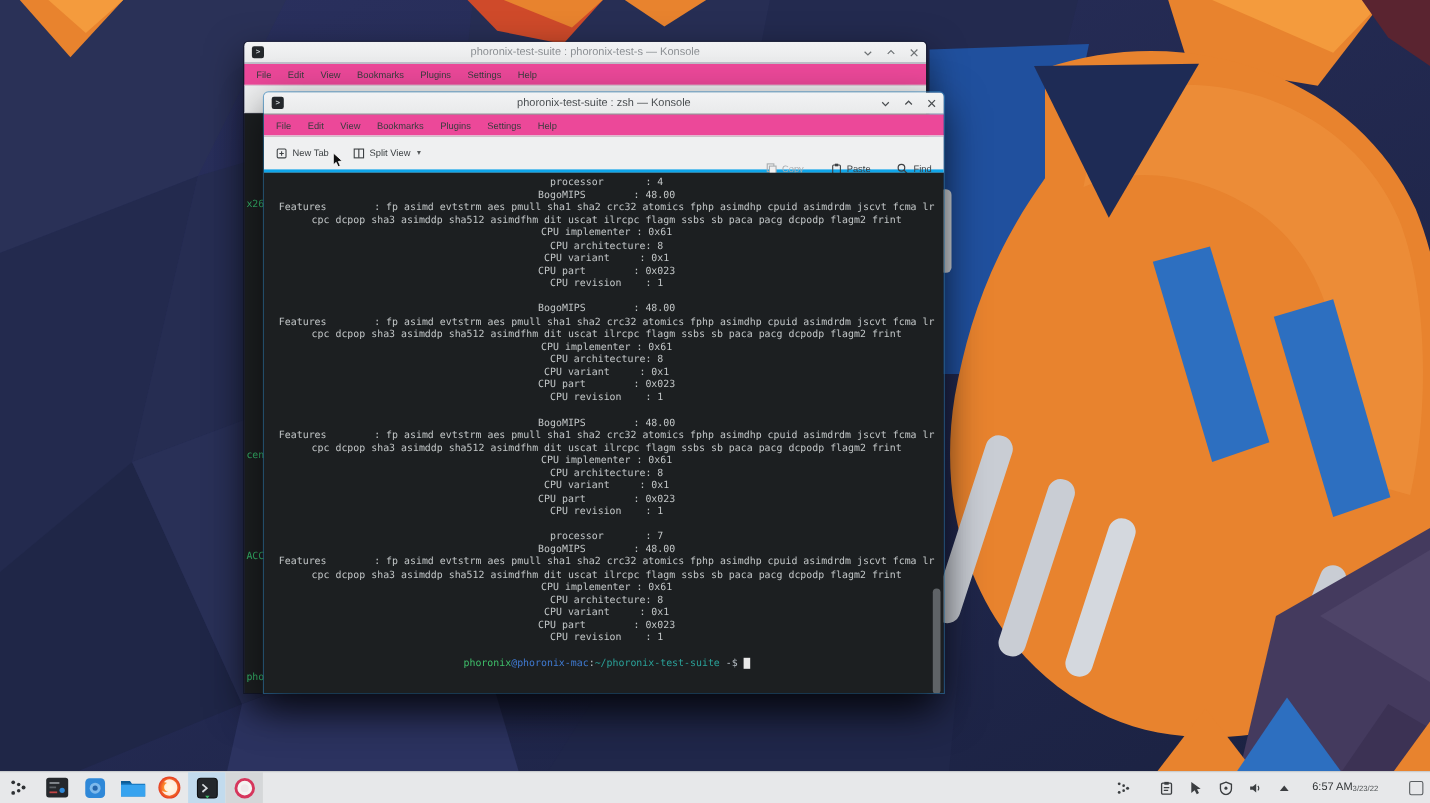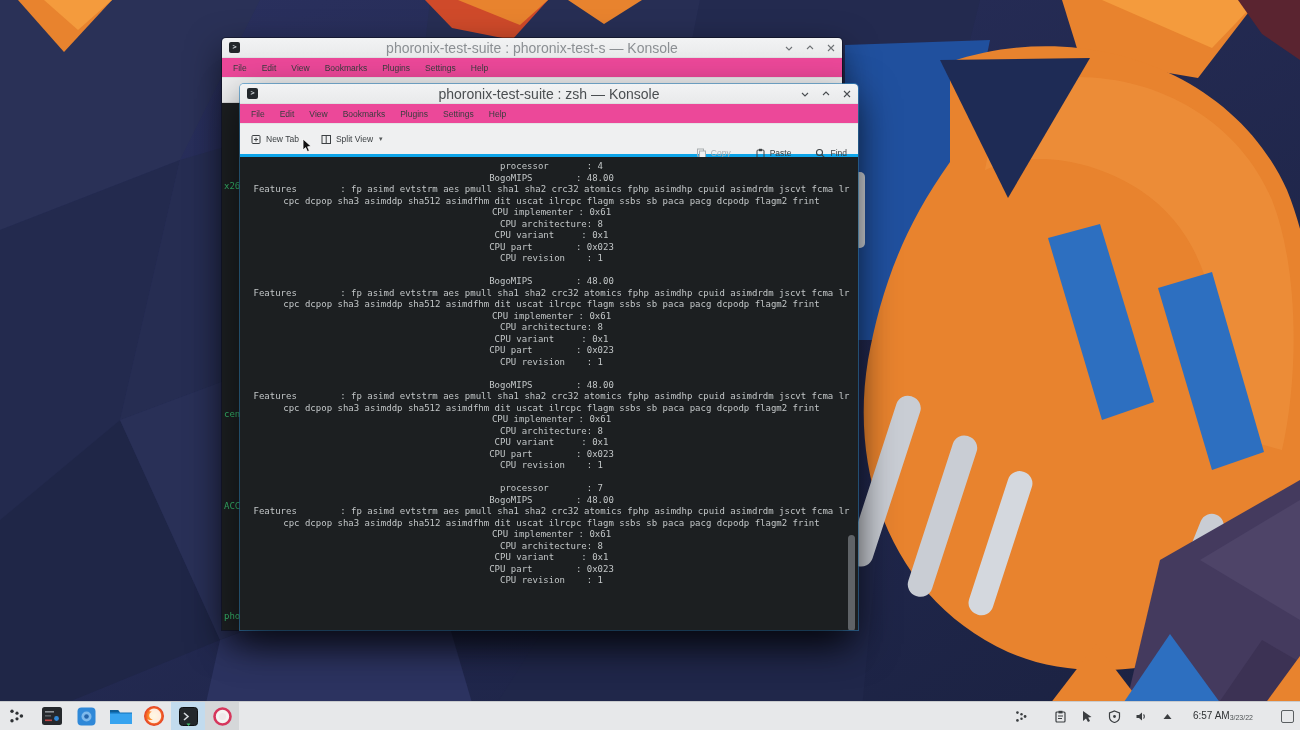--- a/index.html
+++ b/index.html
@@ -8,21 +8,21 @@
 
   
   .window{position:absolute;display:flex;flex-direction:column;box-sizing:border-box;
           border-radius:4px 4px 0 0;overflow:hidden;
           box-shadow:0 12px 34px rgba(0,0,0,.55), 0 0 0 1px rgba(0,0,0,.35);}
   .window.active{box-shadow:0 14px 38px rgba(0,0,0,.6), 0 0 0 1px rgba(62,150,210,.65);}
   .titlebar{height:19px;background:linear-gradient(#f2f3f4,#e9eaeb);display:flex;align-items:center;
             padding:0 7px;position:relative;flex:0 0 auto;border-bottom:1px solid #dddfe0;}
   .app-icon{width:11px;height:11px;border-radius:2px;background:#23272b;color:#cdd2d6;
             font:bold 7px/11px "DejaVu Sans Mono",monospace;text-align:center;flex:0 0 auto;}
-  .win-title{position:absolute;left:50%;transform:translateX(-50%);font-size:14px;white-space:nowrap;}
+  .win-title{position:absolute;left:50%;transform:translateX(-50%);font-size:10px;white-space:nowrap;}
   .win-title.inactive{color:#8b8f93;}
   .win-title.focus{color:#4a4e51;}
   .win-btns{margin-left:auto;display:flex;gap:13px;align-items:center;}
   .win-btns svg{display:block;}
   .menubar{height:19px;background:#ec4899;display:flex;align-items:center;gap:15px;
            padding:0 11px;font-size:8.5px;color:#393c3e;flex:0 0 auto;border-bottom:1px solid #e3e4e5;}
   .menu-item{cursor:default;}
   .toolbar{height:30px;background:#eff0f1;border-bottom:3px solid #0ea5e9;display:flex;
            align-items:center;padding:0 11px;gap:8px;flex:0 0 auto;}
   .tbtn{display:flex;align-items:center;gap:4px;font-size:8.5px;color:#3c4043;}
@@ -254,20 +254,21 @@
         <div class="term-line">processor       : 7</div>
         <div class="term-line">BogoMIPS        : 48.00</div>
         <div class="term-line">Features        : fp asimd evtstrm aes pmull sha1 sha2 crc32 atomics fphp asimdhp cpuid asimdrdm jscvt fcma lr</div>
         <div class="term-line">cpc dcpop sha3 asimddp sha512 asimdfhm dit uscat ilrcpc flagm ssbs sb paca pacg dcpodp flagm2 frint</div>
         <div class="term-line">CPU implementer : 0x61</div>
         <div class="term-line">CPU architecture: 8</div>
         <div class="term-line">CPU variant     : 0x1</div>
         <div class="term-line">CPU part        : 0x023</div>
         <div class="term-line">CPU revision    : 1</div>
         <div class="term-line"></div>
+        <div class="term-line prompt-line"><span style="color: rgb(63, 191, 106);">phoronix</span><span style="color: rgb(63, 122, 209);">@phoronix-mac</span><span style="color: rgb(185, 192, 199);">:</span><span style="color: rgb(42, 161, 152);">~/phoronix-test-suite</span><span style="color: rgb(185, 192, 199);"> -$</span><span class="cursor-block"></span></div>
       </div>
     <div class="scroll-handle" style="top:378px;height:96px;"></div>
   </div>
 </div>
 
 <svg id="mouse-cursor" width="12" height="14" viewBox="0 0 12 14">
   <polygon points="1,0 1,11 3.6,8.6 5.4,12.6 7.4,11.7 5.6,7.8 9.2,7.4" fill="#111" stroke="#fff" stroke-width="0.8"></polygon>
 </svg>
 
 <div id="taskbar">

